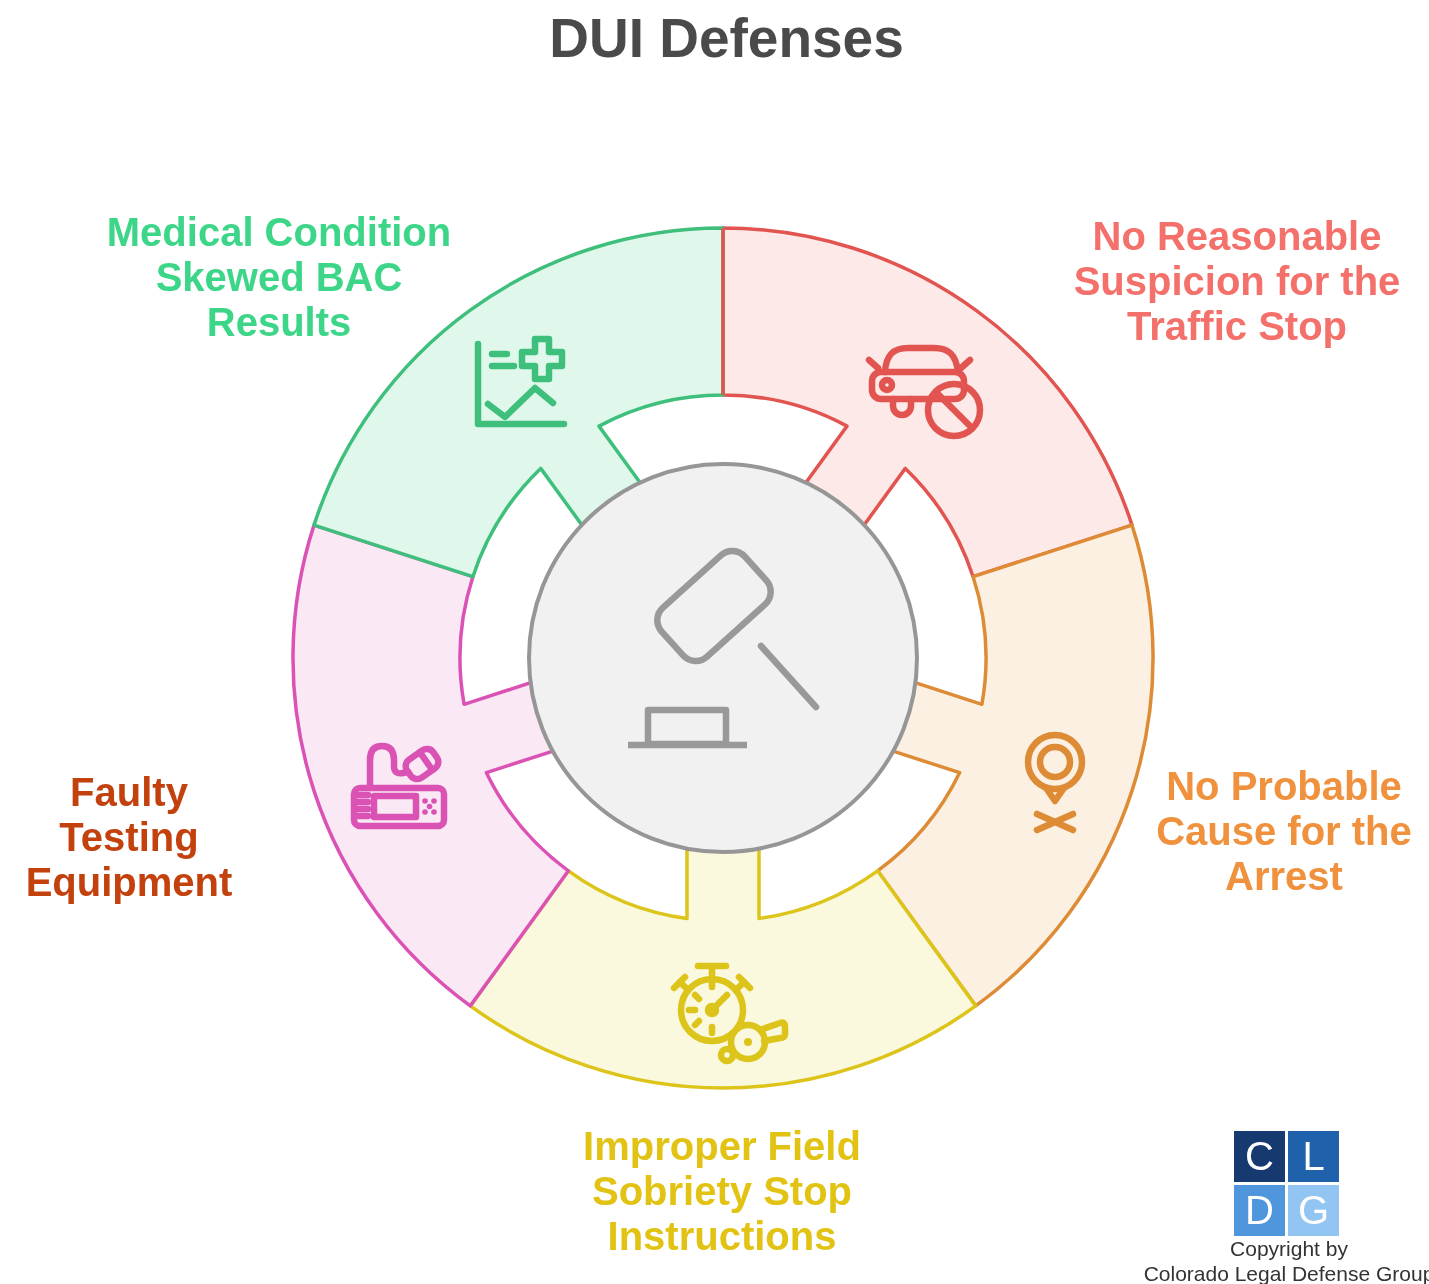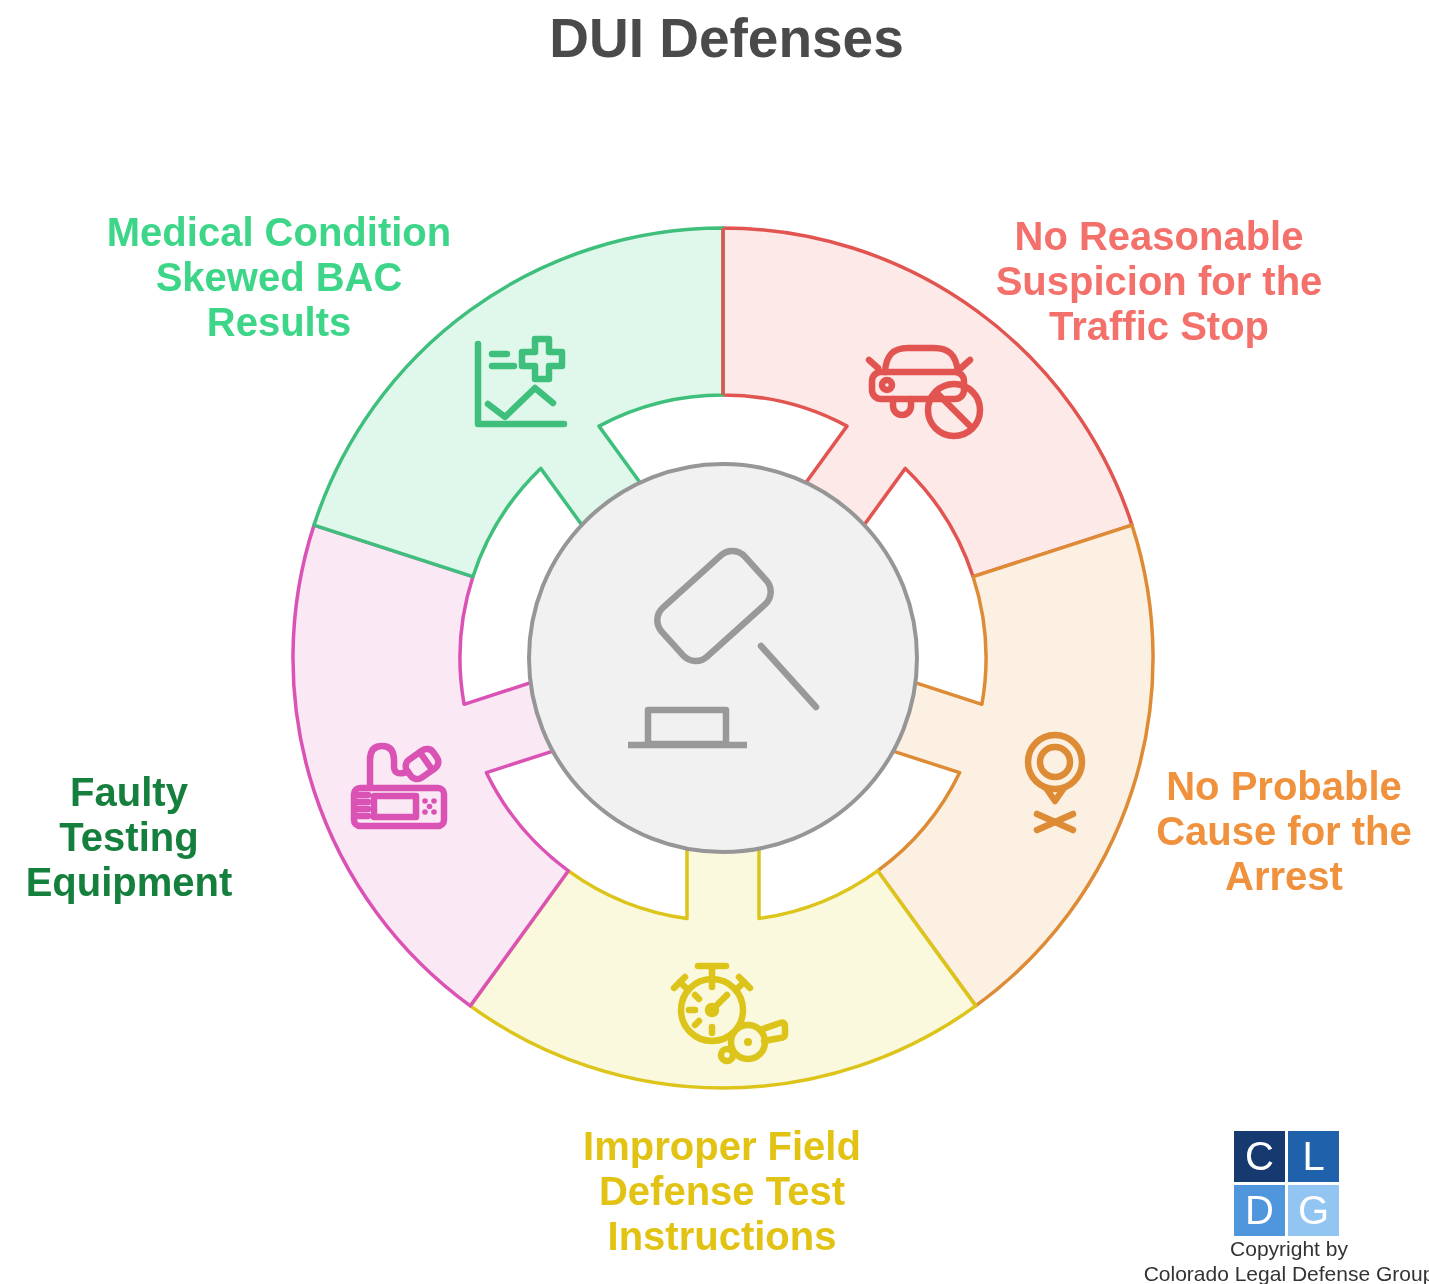--- a/index.html
+++ b/index.html
@@ -3,21 +3,21 @@
 <meta charset="utf-8">
 <style>
   html,body{margin:0;padding:0;background:#fff;}
   #page{position:relative;width:1429px;height:1284px;background:#fff;overflow:hidden;
         font-family:"Liberation Sans", sans-serif;}
   #title{position:absolute;left:12px;top:6px;width:1429px;text-align:center;
          font-size:55px;font-weight:700;color:#4A4A4A;letter-spacing:0px;}
   #wheel{position:absolute;left:0;top:0;}
   .seg-label{position:absolute;font-size:40px;font-weight:700;line-height:45px;
              text-align:center;white-space:pre-line;}
-  .label-0{left:984px;top:214px;width:350px;}
+  .label-0{left:1062px;top:214px;width:350px;}
   .label-1{left:1134px;top:764px;width:300px;}
   .label-2{left:547px;top:1124px;width:350px;}
   .label-3{left:3px;top:770px;width:252px;}
   .label-4{left:94px;top:210px;width:370px;}
   #logo{position:absolute;left:1234px;top:1131px;width:104px;height:104px;
         display:grid;grid-template-columns:51px 51px;grid-template-rows:51px 51px;gap:3px;}
   .logo-sq{display:flex;align-items:center;justify-content:center;
            color:#FFFFFF;font-size:40px;font-weight:400;}
   .copyright{position:absolute;left:1103px;width:372px;text-align:center;color:#333333;}
   #copy1{top:1237px;font-size:21px;}
@@ -122,23 +122,23 @@
       </g>
     </svg>
 
   <div class="seg-label label-0" style="color: rgb(244, 112, 107);">No Reasonable
 Suspicion for the
 Traffic Stop</div>
   <div class="seg-label label-1" style="color: rgb(240, 145, 61);">No Probable
 Cause for the
 Arrest</div>
   <div class="seg-label label-2" style="color: rgb(226, 195, 20);">Improper Field
-Defense Test
+Sobriety Stop
 Instructions</div>
-  <div class="seg-label label-3" style="color: #15803d;">Faulty Testing
+  <div class="seg-label label-3" style="color: #c2410c;">Faulty Testing
 Equipment</div>
   <div class="seg-label label-4" style="color: rgb(61, 214, 137);">Medical Condition
 Skewed BAC
 Results</div>
 
   <div id="logo">
     <div class="logo-sq" style="background: rgb(22, 58, 112);">
         <span>C</span>
       </div>
     <div class="logo-sq" style="background: rgb(31, 98, 171);">

